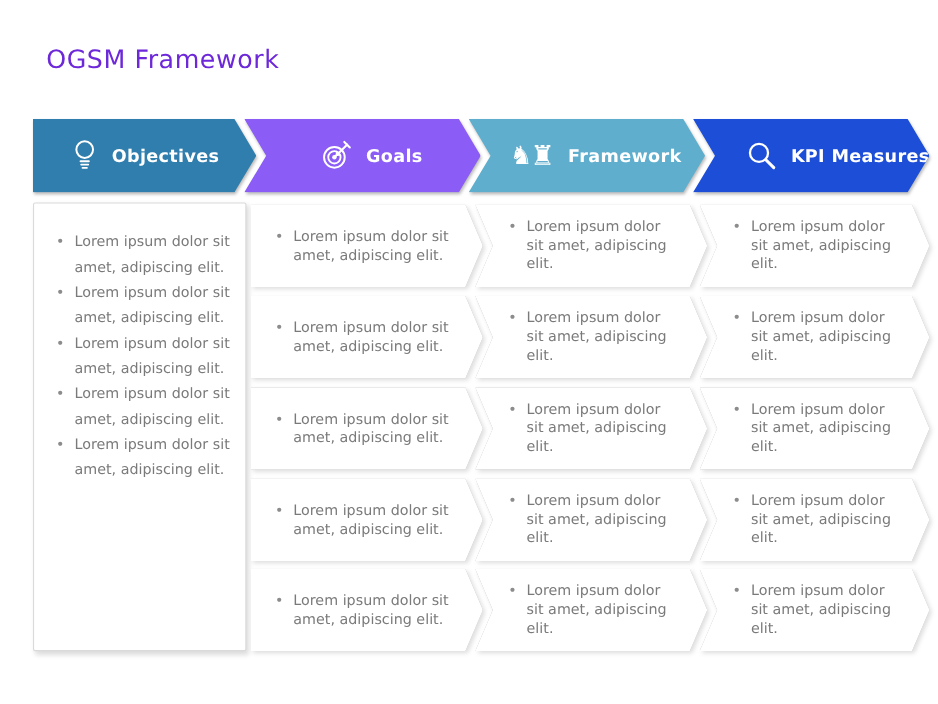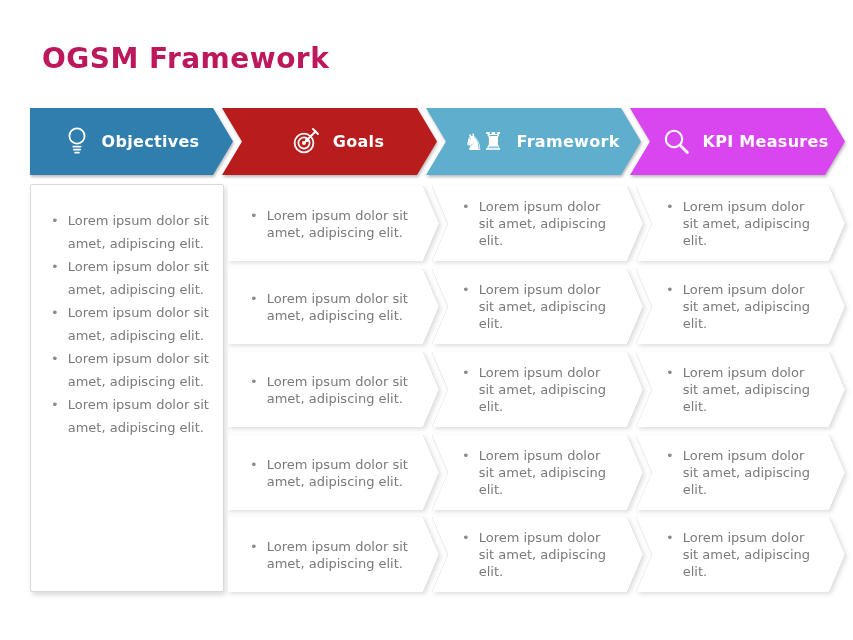--- a/index.html
+++ b/index.html
@@ -2,21 +2,21 @@
 <html><head>
 <meta charset="utf-8">
 <style>
   html,body { margin:0; padding:0; background:#ffffff; }
   .stage {
     position:relative; width:853px; height:640px; background:#ffffff; overflow:hidden;
     font-family:"DejaVu Sans","Liberation Sans",sans-serif;
   }
   .page-title {
     position:absolute; left:42px; top:42px;
-    font-size:28px; font-weight:700; color:#be185d; letter-spacing:.5px;
+    font-size:23px; font-weight:400; color:#6d28d9; letter-spacing:.5px;
   }
 
   
   .banner { position:absolute; top:108px; height:67px;
             filter: drop-shadow(1px 2px 1.5px rgba(70,70,70,.38)); }
   .banner-shape {
     height:100%; display:flex; align-items:center; justify-content:center;
     gap:12px; color:#ffffff;
   }
   .banner-label { font-size:16px; font-weight:700; letter-spacing:.3px; }
@@ -72,21 +72,21 @@
           <line x1="9.2" y1="20.6" x2="16.8" y2="20.6" stroke="#ffffff" stroke-width="1.7" stroke-linecap="round"></line>
           <line x1="9.8" y1="23.6" x2="16.2" y2="23.6" stroke="#ffffff" stroke-width="1.7" stroke-linecap="round"></line>
           <line x1="11.0" y1="26.6" x2="15.0" y2="26.6" stroke="#ffffff" stroke-width="1.7" stroke-linecap="round"></line>
         </svg>
       </span>
       <span class="banner-label">Objectives</span>
     </div>
   </div>
 
   <div class="banner b-goal notched">
-    <div class="banner-shape clip-arrow-notched" style="background-color: #b91c1c;">
+    <div class="banner-shape clip-arrow-notched" style="background-color: #8b5cf6;">
       <span class="icon">
         <svg width="30" height="30" viewBox="0 0 30 30" fill="none">
           <circle cx="13" cy="16" r="9.4" stroke="#ffffff" stroke-width="1.8"></circle>
           <circle cx="13" cy="16" r="5.6" stroke="#ffffff" stroke-width="1.7"></circle>
           <circle cx="13" cy="16" r="2" fill="#ffffff"></circle>
           <line x1="24.5" y1="4.5" x2="14" y2="15" stroke="#ffffff" stroke-width="1.9" stroke-linecap="round"></line>
           <path d="M14 15 L19.2 14.4 L14.6 9.8 Z" fill="#ffffff"></path>
           <line x1="24.5" y1="4.5" x2="27" y2="7" stroke="#ffffff" stroke-width="1.9" stroke-linecap="round"></line>
           <line x1="24.5" y1="4.5" x2="22" y2="2" stroke="#ffffff" stroke-width="1.9" stroke-linecap="round"></line>
         </svg>
@@ -99,21 +99,21 @@
     <div class="banner-shape clip-arrow-notched" style="background-color: rgb(95, 174, 205);">
       <span class="icon chess">
         <span class="knight">♞</span>
         <span class="rook">♜</span>
       </span>
       <span class="banner-label">Framework</span>
     </div>
   </div>
 
   <div class="banner b-kpi notched">
-    <div class="banner-shape clip-arrow-notched" style="background-color: #d946ef;">
+    <div class="banner-shape clip-arrow-notched" style="background-color: #1d4ed8; justify-content: flex-end;">
       <span class="icon">
         <svg width="28" height="28" viewBox="0 0 28 28" fill="none">
           <circle cx="11" cy="11" r="8.2" stroke="#ffffff" stroke-width="2.1"></circle>
           <line x1="17.2" y1="17.2" x2="24.4" y2="24.4" stroke="#ffffff" stroke-width="2.8" stroke-linecap="round"></line>
         </svg>
       </span>
       <span class="banner-label">KPI Measures</span>
     </div>
   </div>
 

